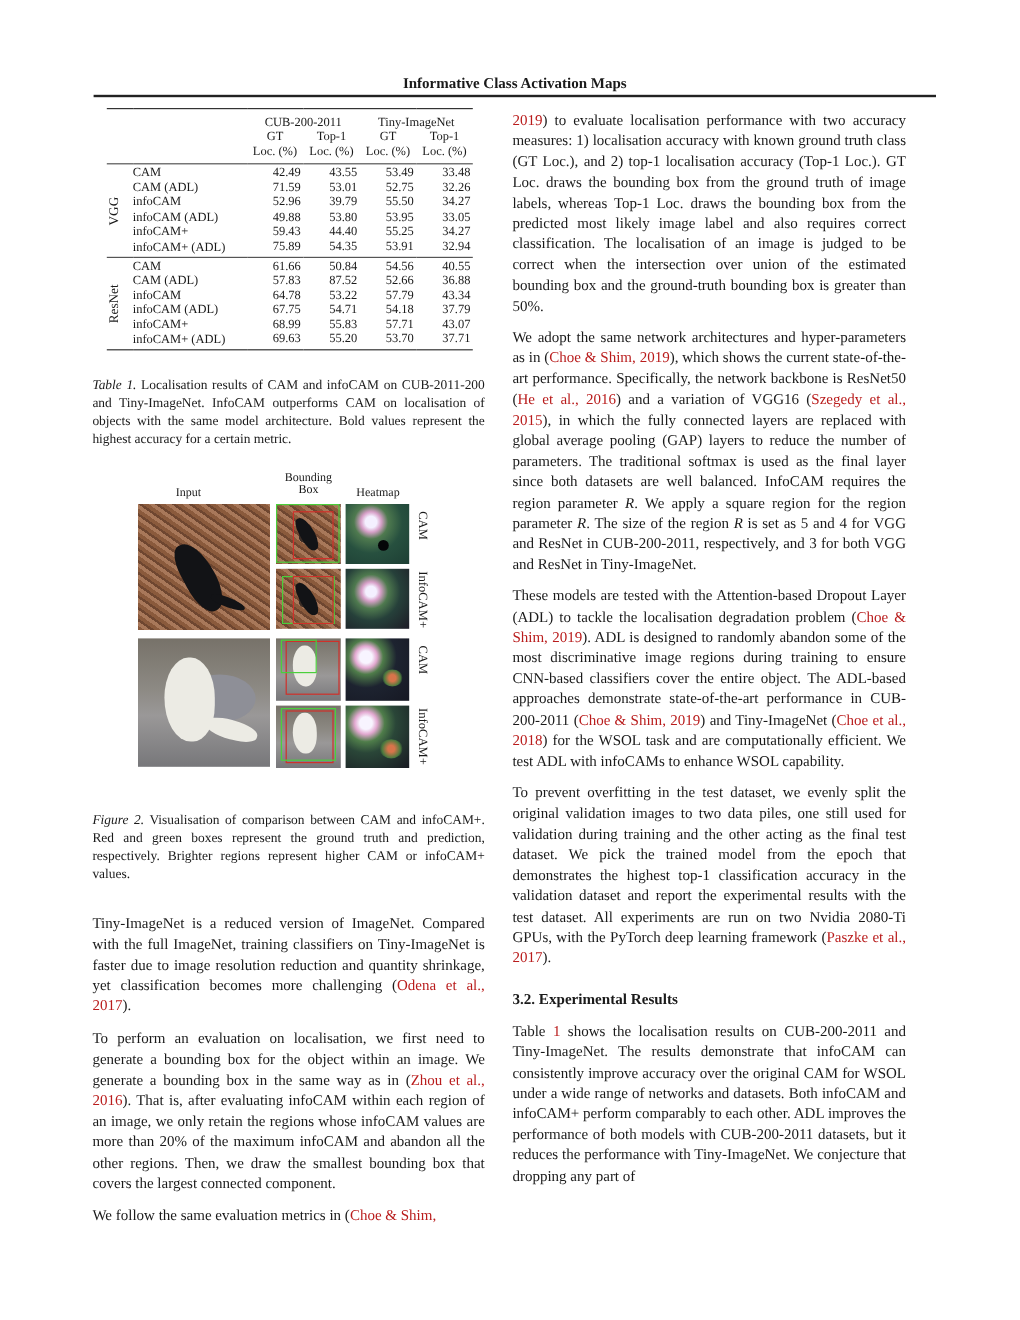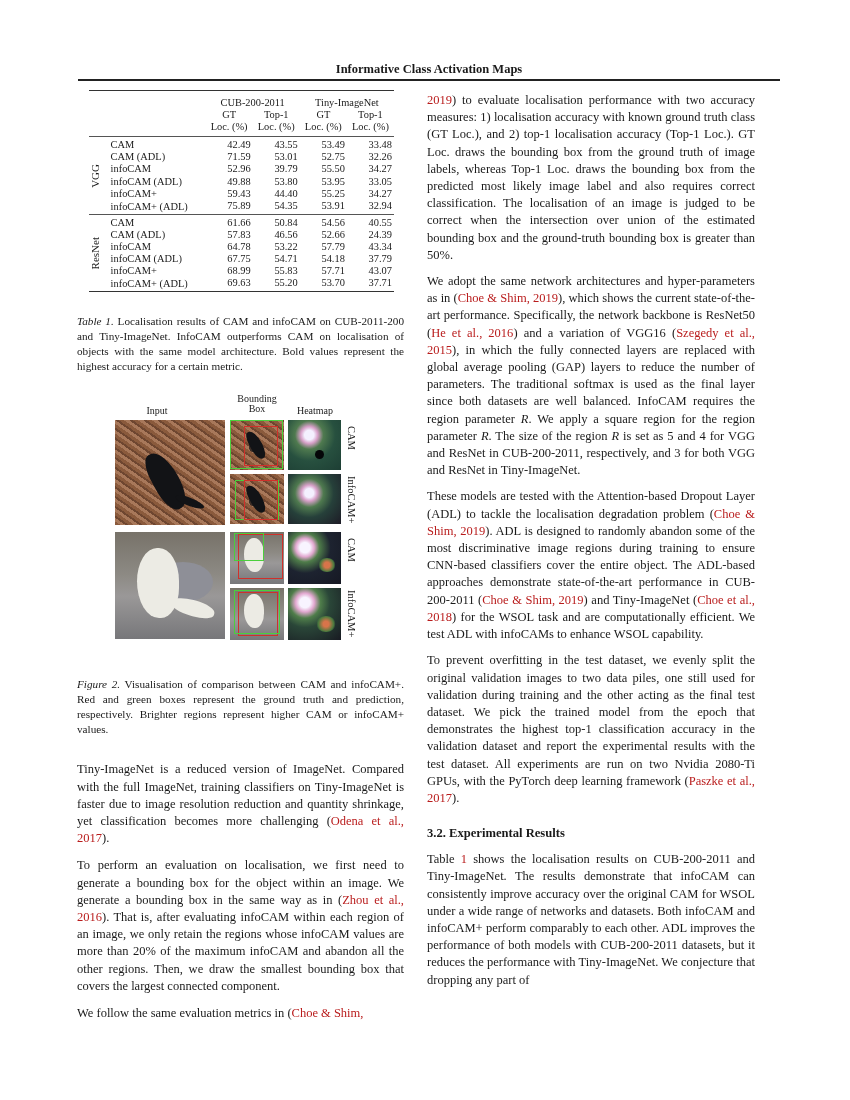--- a/index.html
+++ b/index.html
@@ -136,23 +136,23 @@
             </td>
             <td class="c-method" style="padding-top: 2px;">CAM</td>
             <td class="c-num" style="padding-top: 2px;">61.66</td>
             <td class="c-num" style="padding-top: 2px;">50.84</td>
             <td class="c-num" style="padding-top: 2px;">54.56</td>
             <td class="c-num" style="padding-top: 2px;">40.55</td>
           </tr>
           <tr>
             <td class="c-method">CAM (ADL)</td>
             <td class="c-num">57.83</td>
-            <td class="c-num">46.56</td>
+            <td class="c-num">87.52</td>
             <td class="c-num">52.66</td>
-            <td class="c-num">24.39</td>
+            <td class="c-num">36.88</td>
           </tr>
           <tr>
             <td class="c-method">infoCAM</td>
             <td class="c-num">64.78</td>
             <td class="c-num">53.22</td>
             <td class="c-num bold">57.79</td>
             <td class="c-num bold">43.34</td>
           </tr>
           <tr>
             <td class="c-method">infoCAM (ADL)</td>

